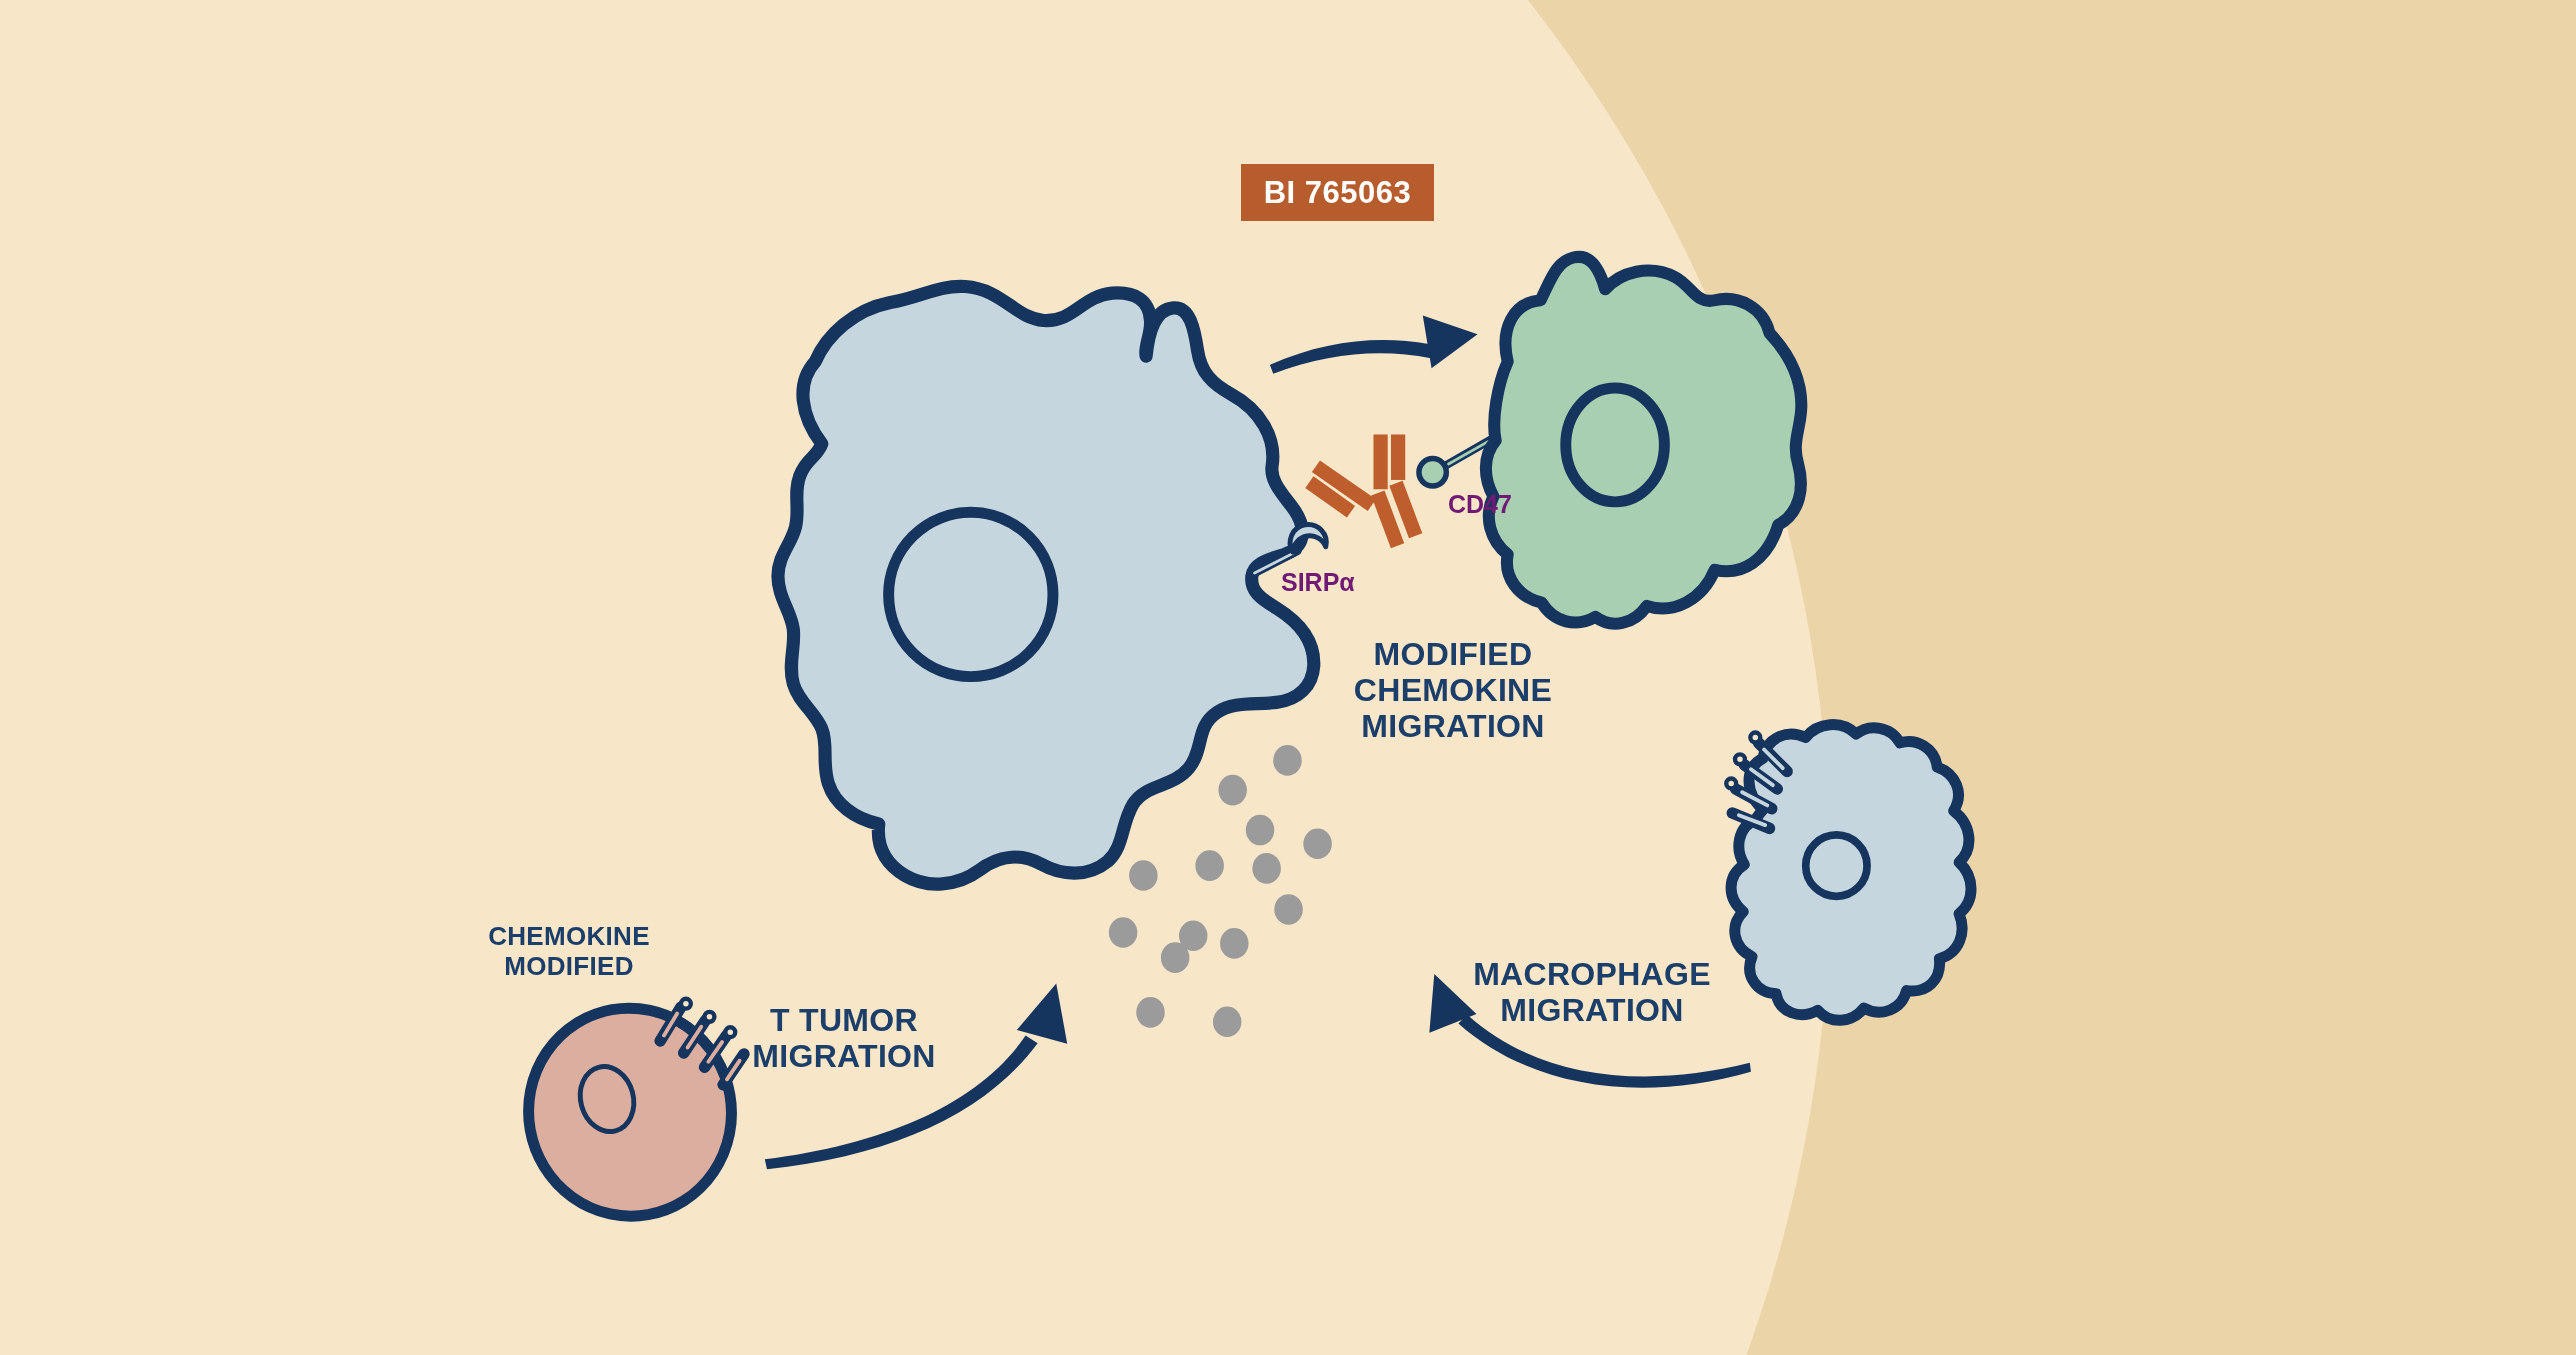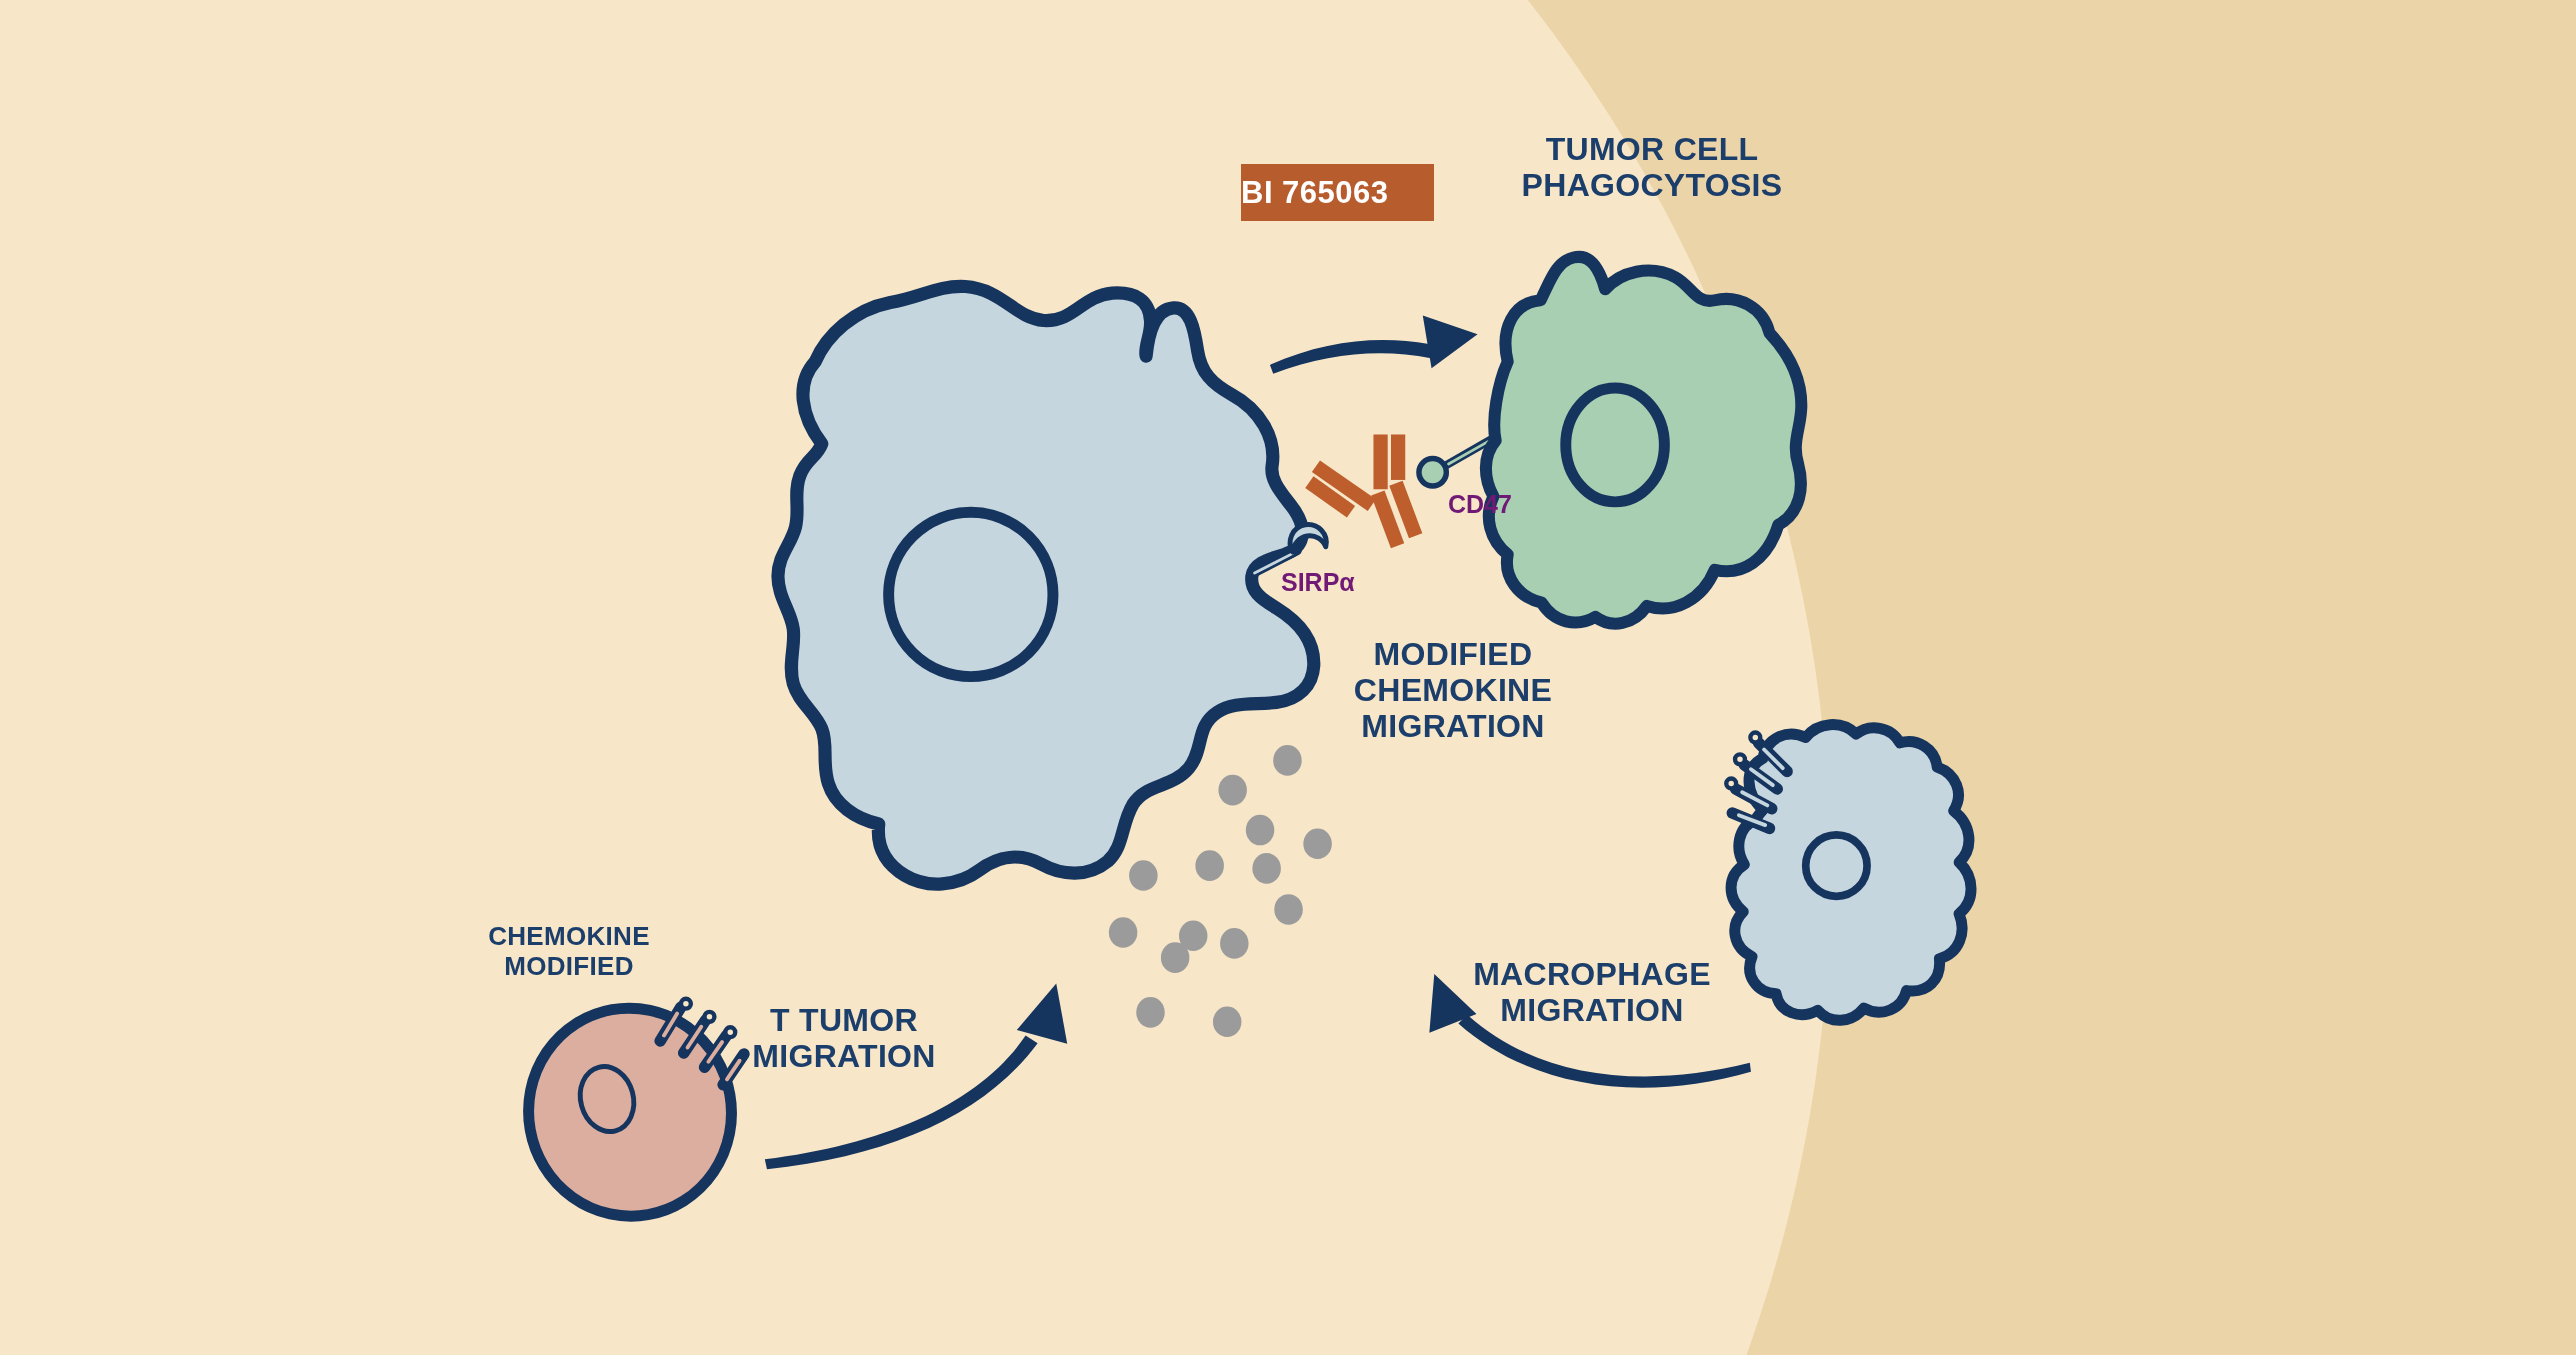--- a/index.html
+++ b/index.html
@@ -5,21 +5,21 @@
   html,body{margin:0;padding:0;background:#ecd4a9;}
   .canvas{position:relative;width:2576px;height:1356px;overflow:hidden;background:#ecd4a9;
           font-family:"Liberation Sans",sans-serif;}
   .canvas svg{position:absolute;left:0;top:0;}
   .label{position:absolute;transform:translate(-50%,-50%);font-weight:bold;color:#1c3e6b;
          text-align:center;font-size:32px;line-height:36px;letter-spacing:0.3px;white-space:nowrap;}
   .label-small{font-size:26px;line-height:30px;}
   .tag{position:absolute;transform:translateY(-50%);font-weight:bold;color:#701a75;
        font-size:25px;white-space:nowrap;}
   .badge{position:absolute;left:1241px;top:164px;width:193px;height:57px;background:#b75c2d;
-         display:flex;align-items:center;}
+         display:flex;align-items:center;justify-content:center;}
   .badge span{color:#ffffff;font-weight:bold;font-size:31px;letter-spacing:0.5px;}
 </style>
 </head>
 <body>
 
 <div class="canvas">
 
   <svg width="2576" height="1356" viewBox="0 0 4702 2475">
 
     <circle cx="756" cy="1597" r="2585" fill="#f7e6c8"></circle>
@@ -187,24 +187,20 @@
         <circle cx="1295" cy="1856" r="9" fill="#f7e6c8" stroke="#15345e" stroke-width="8"></circle>
         <circle cx="1333" cy="1884" r="9" fill="#f7e6c8" stroke="#15345e" stroke-width="8"></circle>
       </g>
     </g>
   </svg>
 
   <div class="badge">
     <span>BI 765063</span>
   </div>
 
-  <div class="label" style="left:1652px;top:167px;">
-    <div>TUMOR CELL</div>
-    <div>PHAGOCYTOSIS</div>
-  </div>
 
   <div class="label" style="left:1453px;top:690px;">
     <div>MODIFIED</div>
     <div>CHEMOKINE</div>
     <div>MIGRATION</div>
   </div>
 
   <div class="label" style="left:1592px;top:959px;margin-top:33px;">
     <div>MACROPHAGE</div>
     <div>MIGRATION</div>

